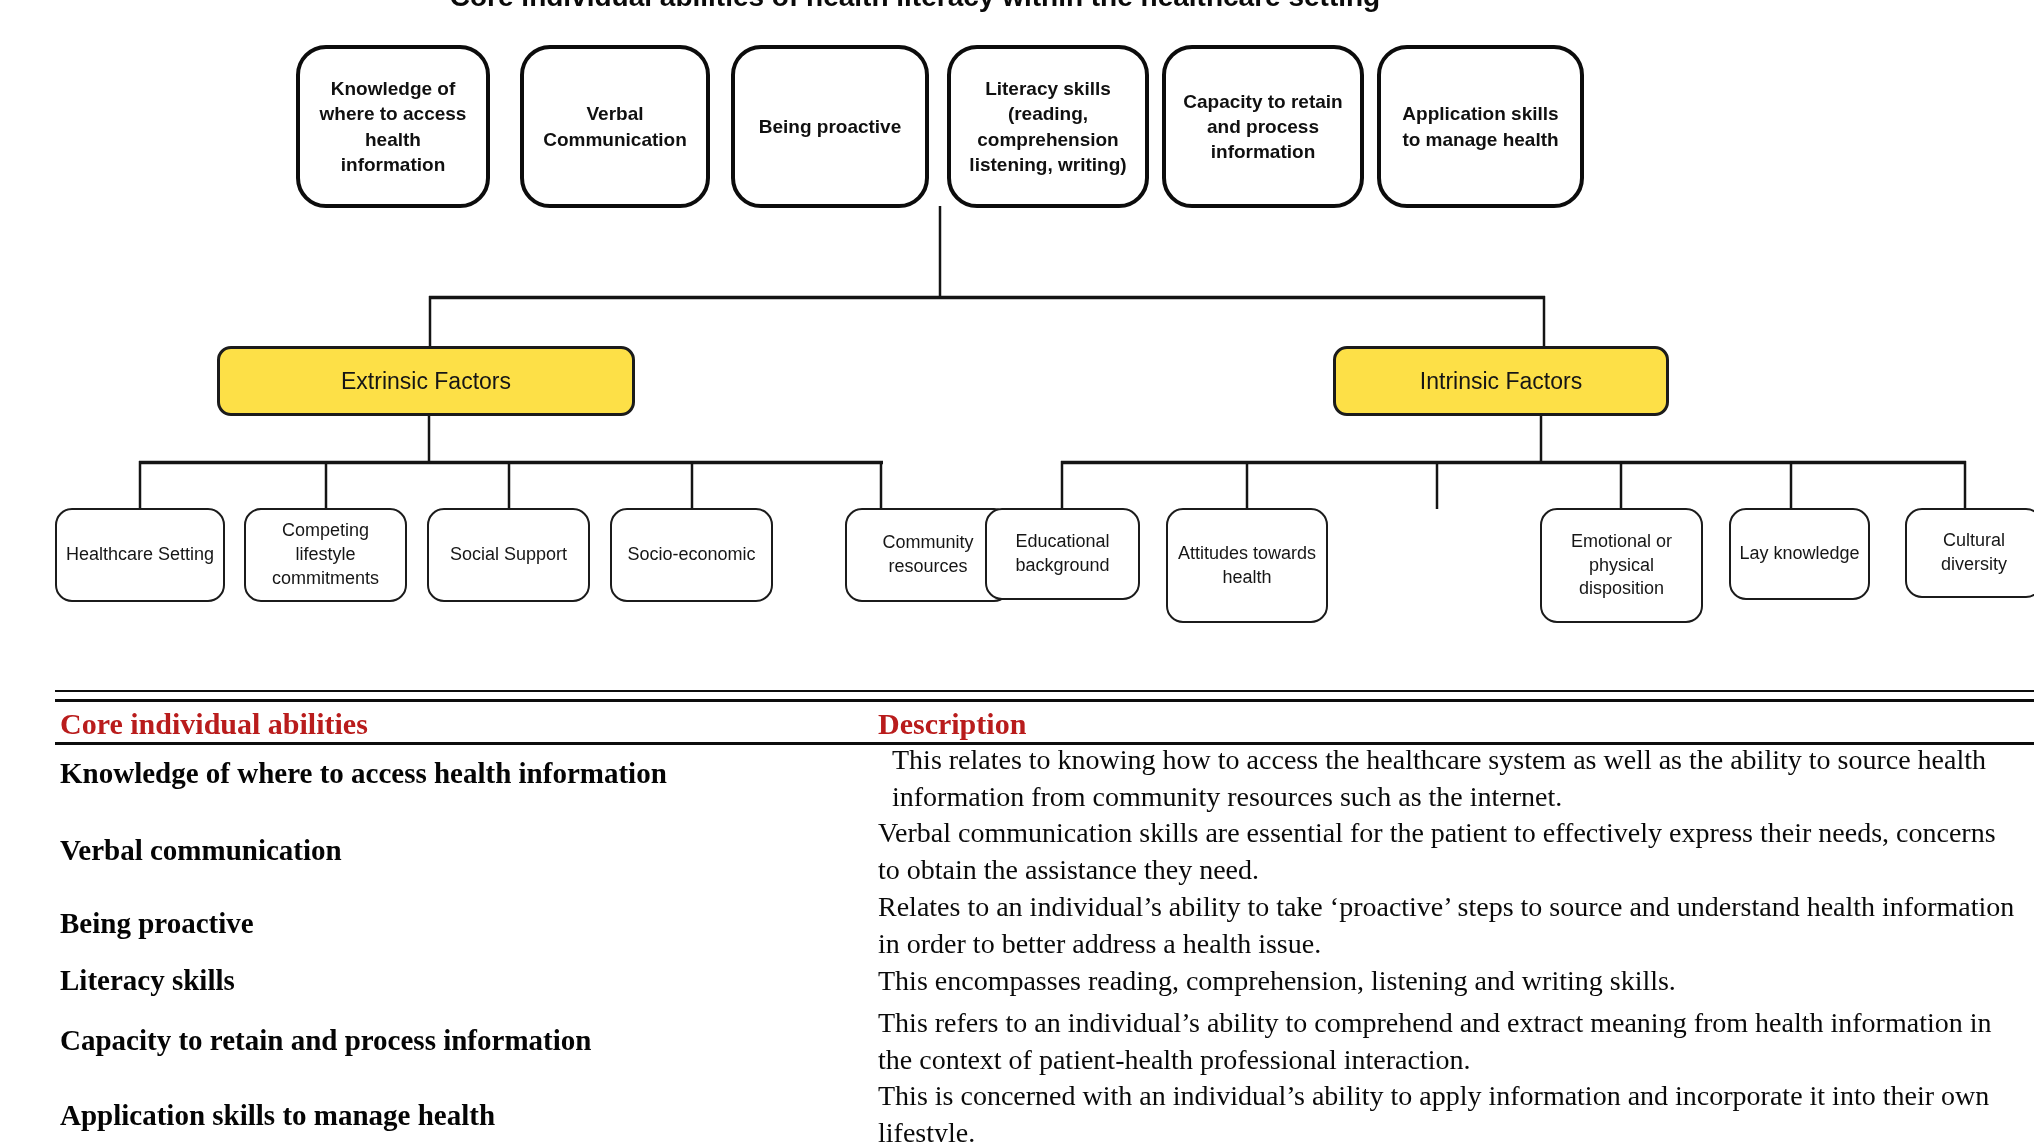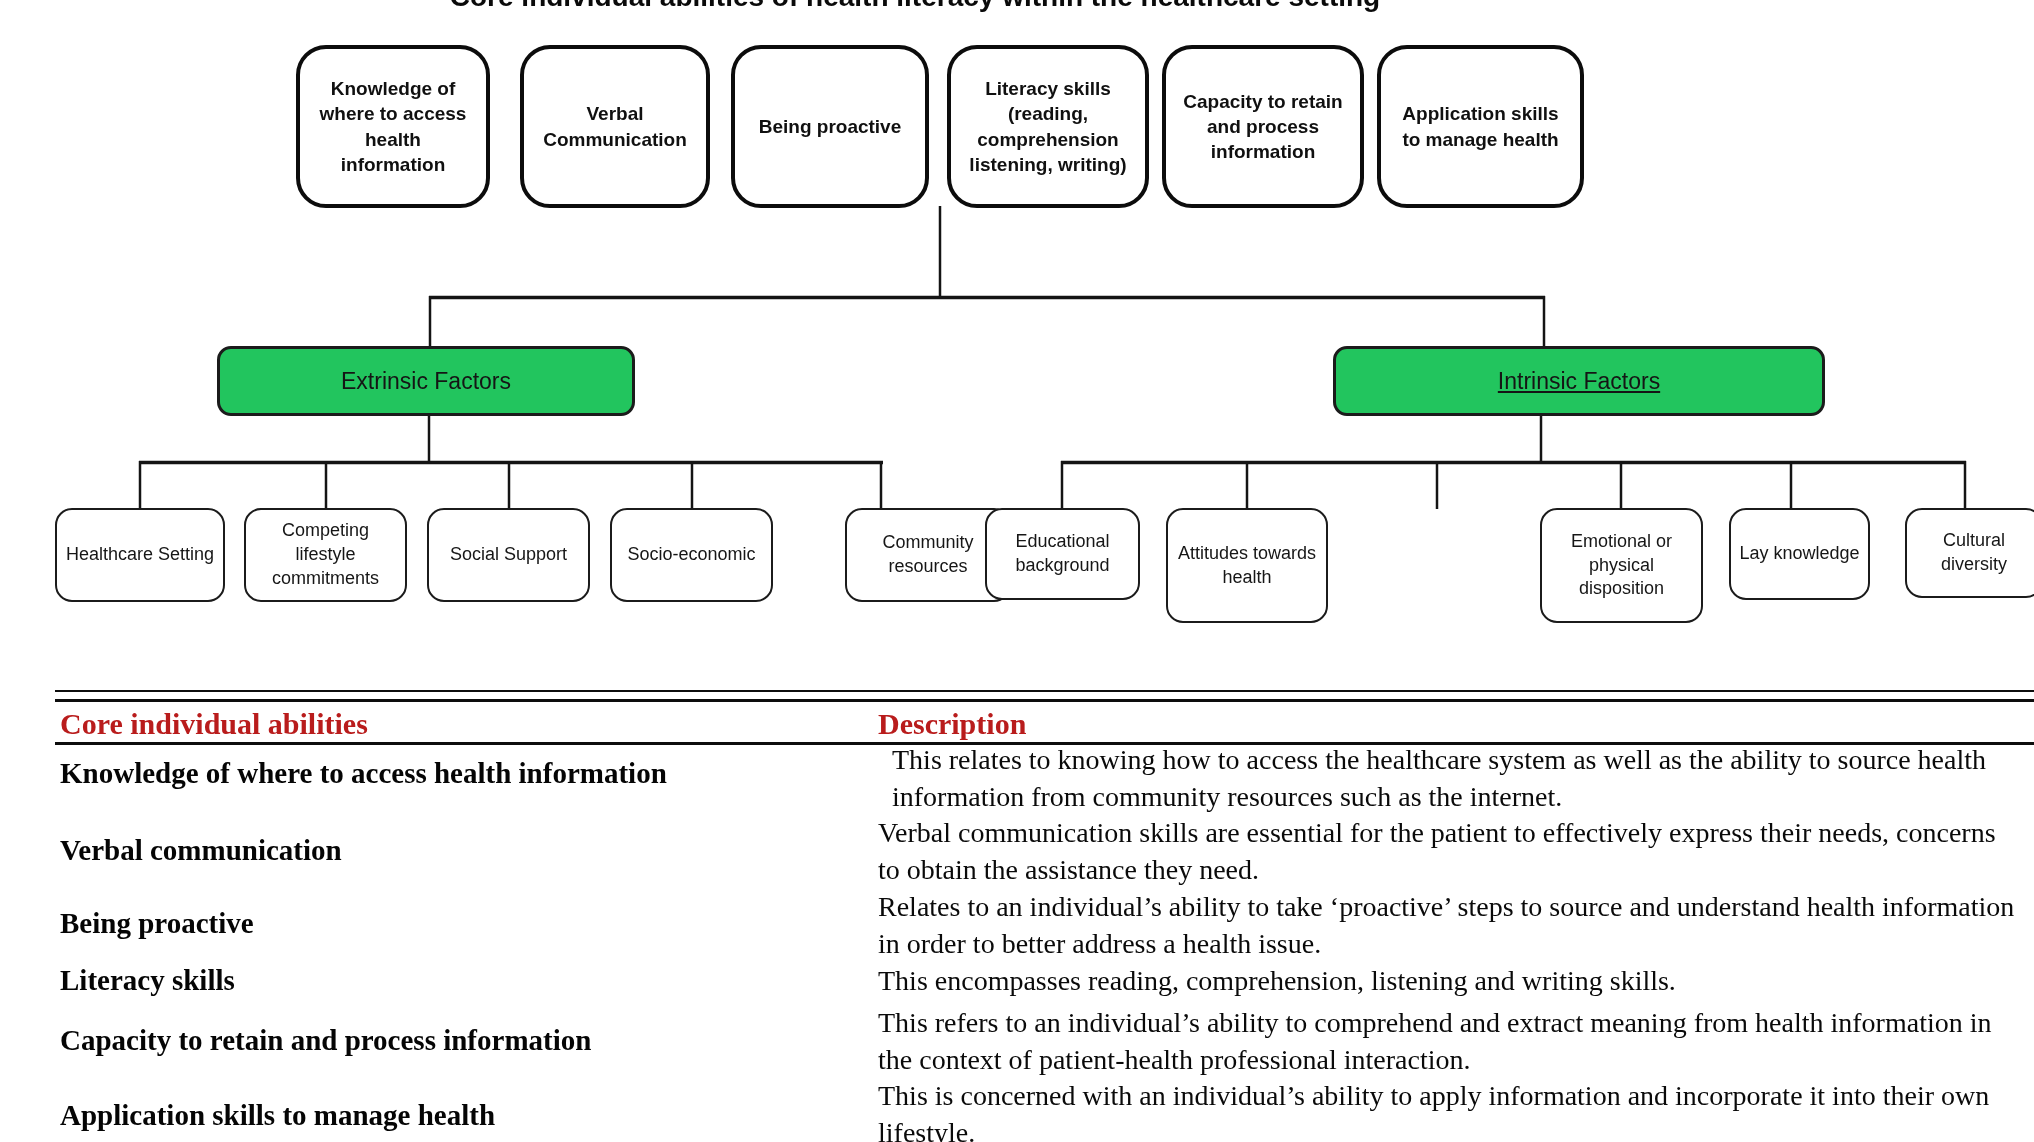--- a/index.html
+++ b/index.html
@@ -21,21 +21,21 @@
   #connectors { position:absolute; left:0; top:0; }
   .top-box {
     position:absolute; top:45px; height:163px;
     border:4px solid #0c0c0c; border-radius:30px; background:#fff;
     display:flex; align-items:center; justify-content:center;
     text-align:center; font-weight:bold; font-size:19px; line-height:1.32;
     padding:0 12px;
   }
   .factor-box {
     position:absolute; top:346px; height:70px;
-    border:3px solid #1b1b1b; border-radius:14px; background:#22c55e;
+    border:3px solid #1b1b1b; border-radius:14px; background:#fde047;
     display:flex; align-items:center; justify-content:center;
     font-size:23px; color:#151515;
   }
   .child-box {
     position:absolute; top:508px; height:94px;
     border:2.5px solid #1b1b1b; border-radius:17px; background:#fff;
     display:flex; align-items:center; justify-content:center;
     text-align:center; font-size:18px; line-height:1.32; padding:0 7px;
     color:#161616;
   }
@@ -89,21 +89,21 @@
   </svg>
 
   <div class="top-box" style="left:296px;width:194px;">Knowledge of where to access health information</div>
   <div class="top-box" style="left:520px;width:190px;">Verbal Communication</div>
   <div class="top-box" style="left:731px;width:198px;">Being proactive</div>
   <div class="top-box" style="left:947px;width:202px;">Literacy skills (reading, comprehension listening, writing)</div>
   <div class="top-box" style="left:1162px;width:202px;">Capacity to retain and process information</div>
   <div class="top-box" style="left:1377px;width:207px;">Application skills to manage health</div>
 
   <div class="factor-box" style="left:217px;width:418px;">Extrinsic Factors</div>
-  <div class="factor-box" style="left:1333px;width:492px;text-decoration:underline;">Intrinsic Factors</div>
+  <div class="factor-box" style="left:1333px;width:336px;">Intrinsic Factors</div>
 
   <div class="child-box" style="left:55px;width:170px;">Healthcare Setting</div>
   <div class="child-box" style="left:244px;width:163px;">Competing lifestyle commitments</div>
   <div class="child-box" style="left:427px;width:163px;">Social Support</div>
   <div class="child-box" style="left:610px;width:163px;">Socio-economic</div>
   <div class="child-box" style="left:845px;width:166px;">Community resources</div>
 
   <div class="child-box" style="left:985px;width:155px;height:92px;">Educational background</div>
   <div class="child-box child-tall" style="left:1166px;width:162px;">Attitudes towards health</div>
   <div class="child-box child-tall" style="left:1540px;width:163px;">Emotional or physical disposition</div>

